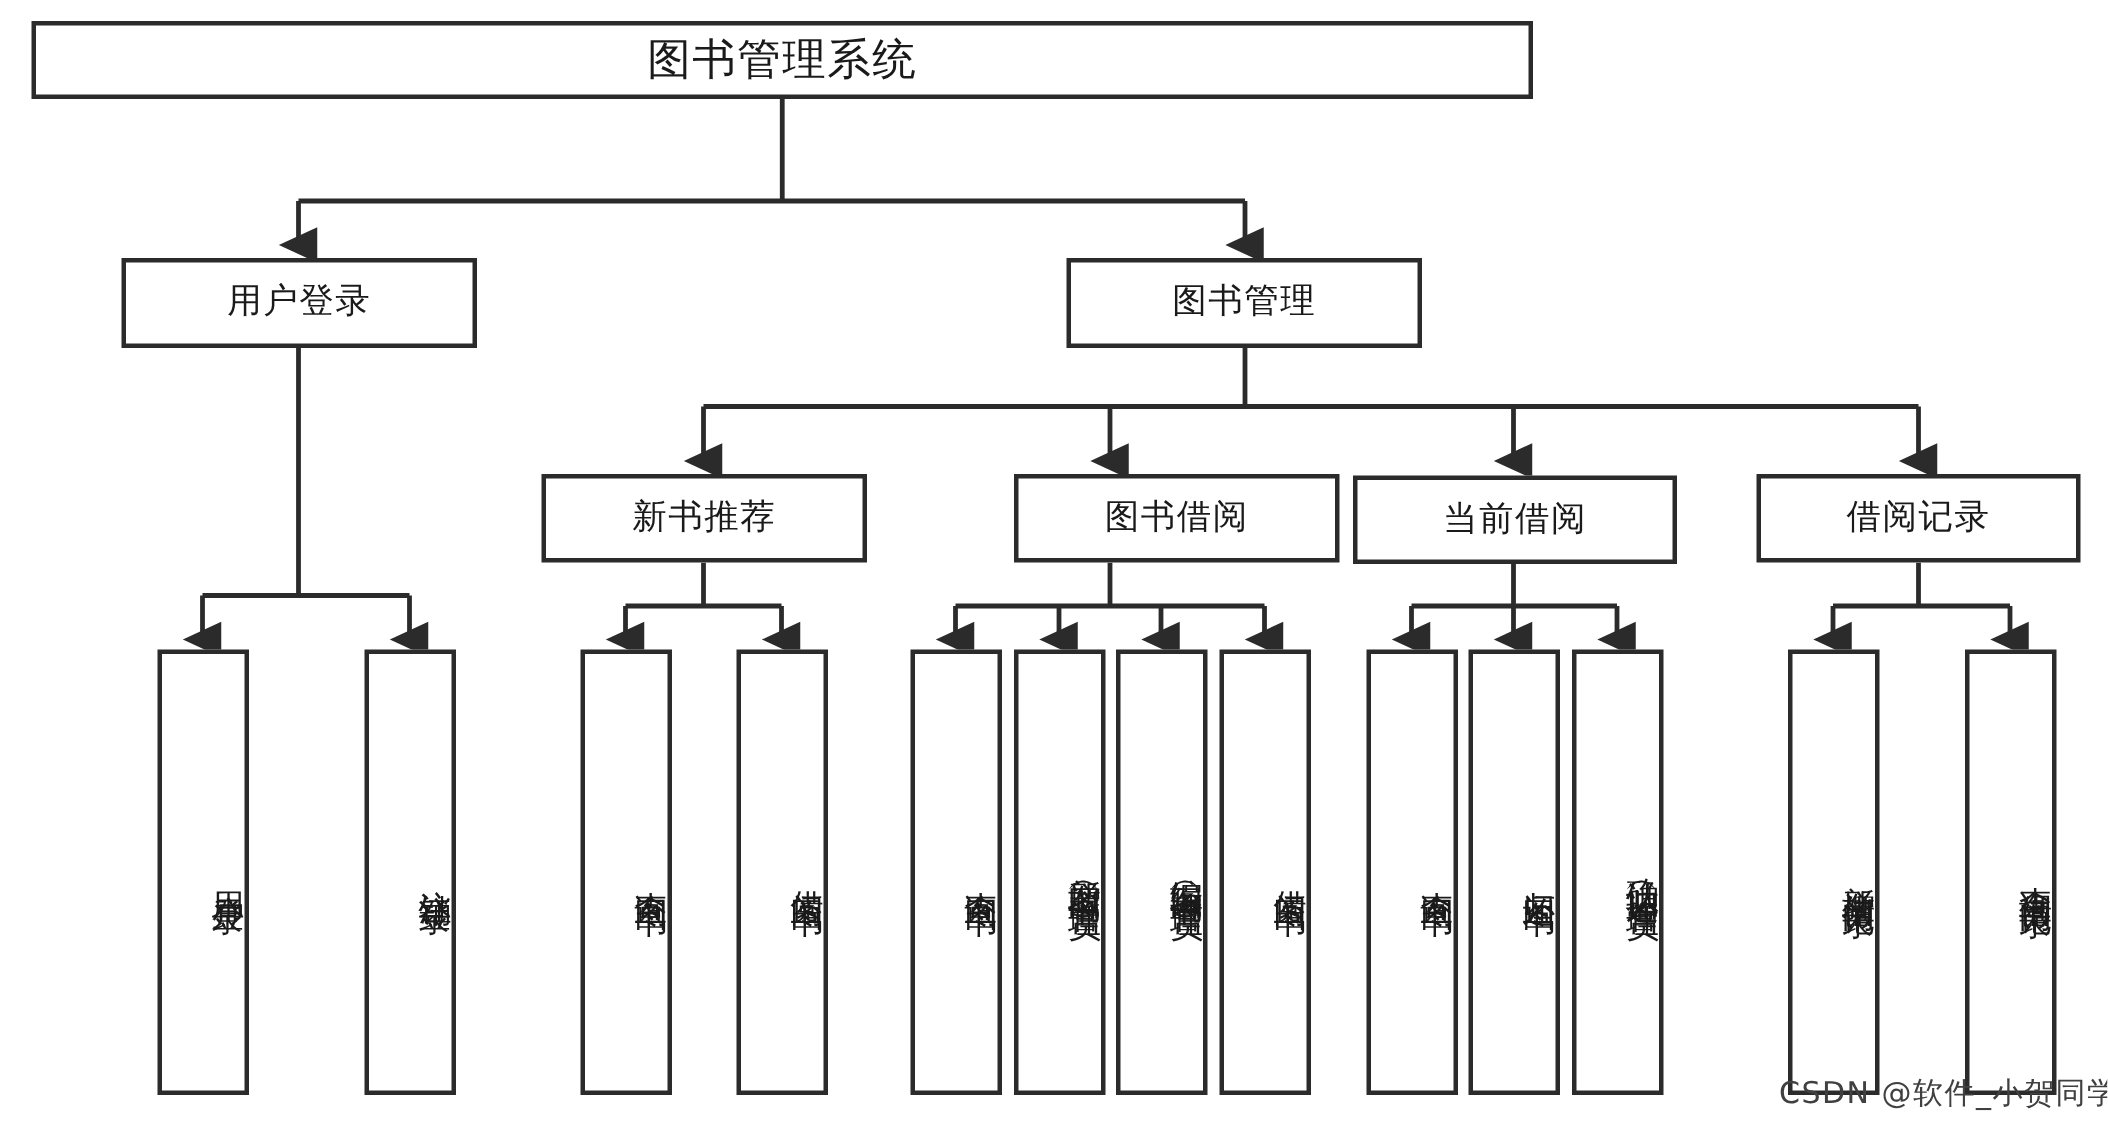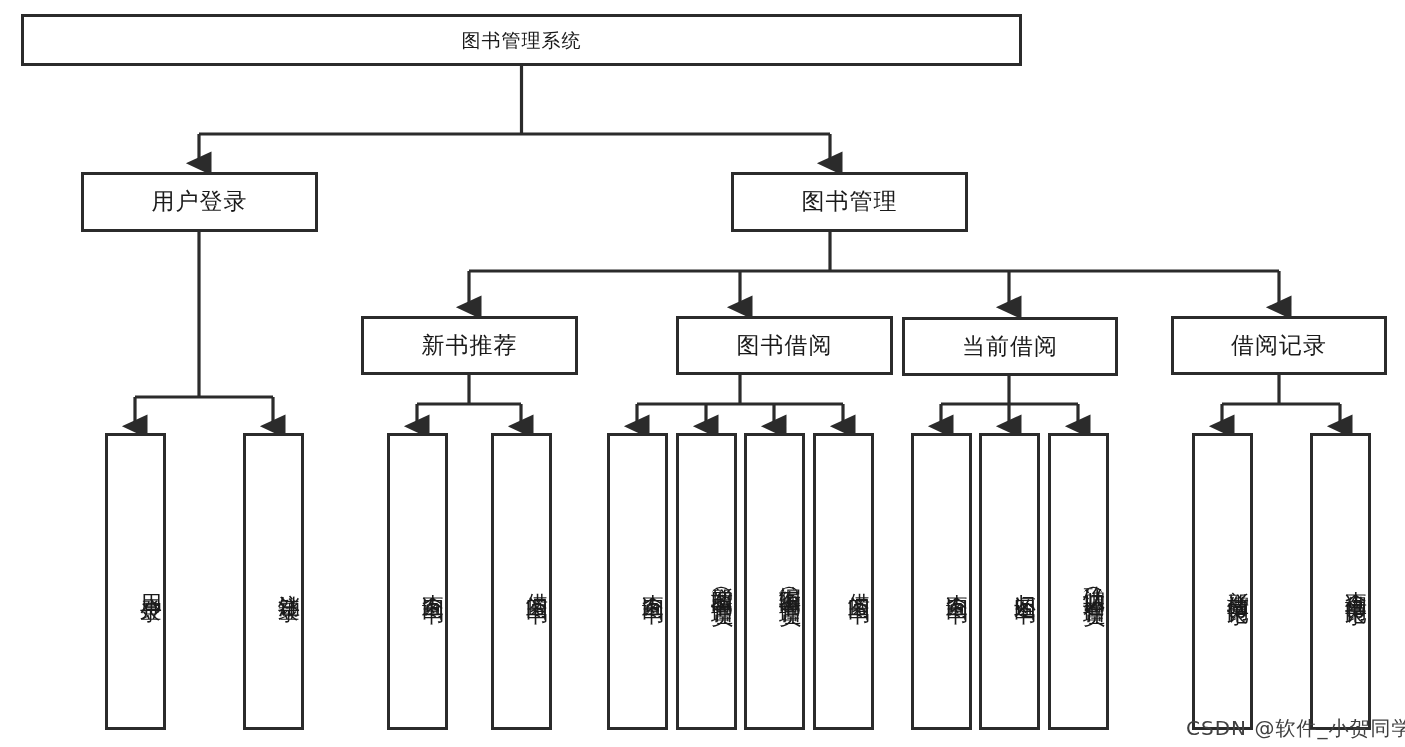--- a/index.html
+++ b/index.html
@@ -50,21 +50,21 @@
     align-items: flex-start;
     justify-content: center;
   }
   .node.vert .vlabel {
     writing-mode: vertical-rl;
     text-orientation: upright;
     display: block;
     text-align: center;
   }
   #root-node {
-    font-size: 19px;
+    font-size: 29px;
     text-align: right;
   }
   .watermark {
     position: absolute;
     font-size: 20px;
     color: #404040;
     letter-spacing: 1px;
     white-space: nowrap;
     user-select: none;
   }
@@ -127,21 +127,21 @@
   </svg>
 
   <div class="node horiz" id="root-node" style="left:21px; top:14px; width:1001px; height:52px;">
     <span>图书管理系统</span>
   </div>
 
   <div class="node horiz" style="left:81px; top:172px; width:237px; height:60px;">
     <span>用户登录</span>
   </div>
 
-  <div class="node horiz" style="left:711px; top:172px; width:237px; height:60px;margin-left:20px;">
+  <div class="node horiz" style="left:711px; top:172px; width:237px; height:60px;">
     <span>图书管理</span>
   </div>
 
   <div class="node horiz" style="left:361px; top:316px; width:217px; height:59px;">
     <span>新书推荐</span>
   </div>
 
   <div class="node horiz" style="left:632px; top:316px; width:217px; height:59px;margin-left:44px;">
     <span>图书借阅</span>
   </div>

